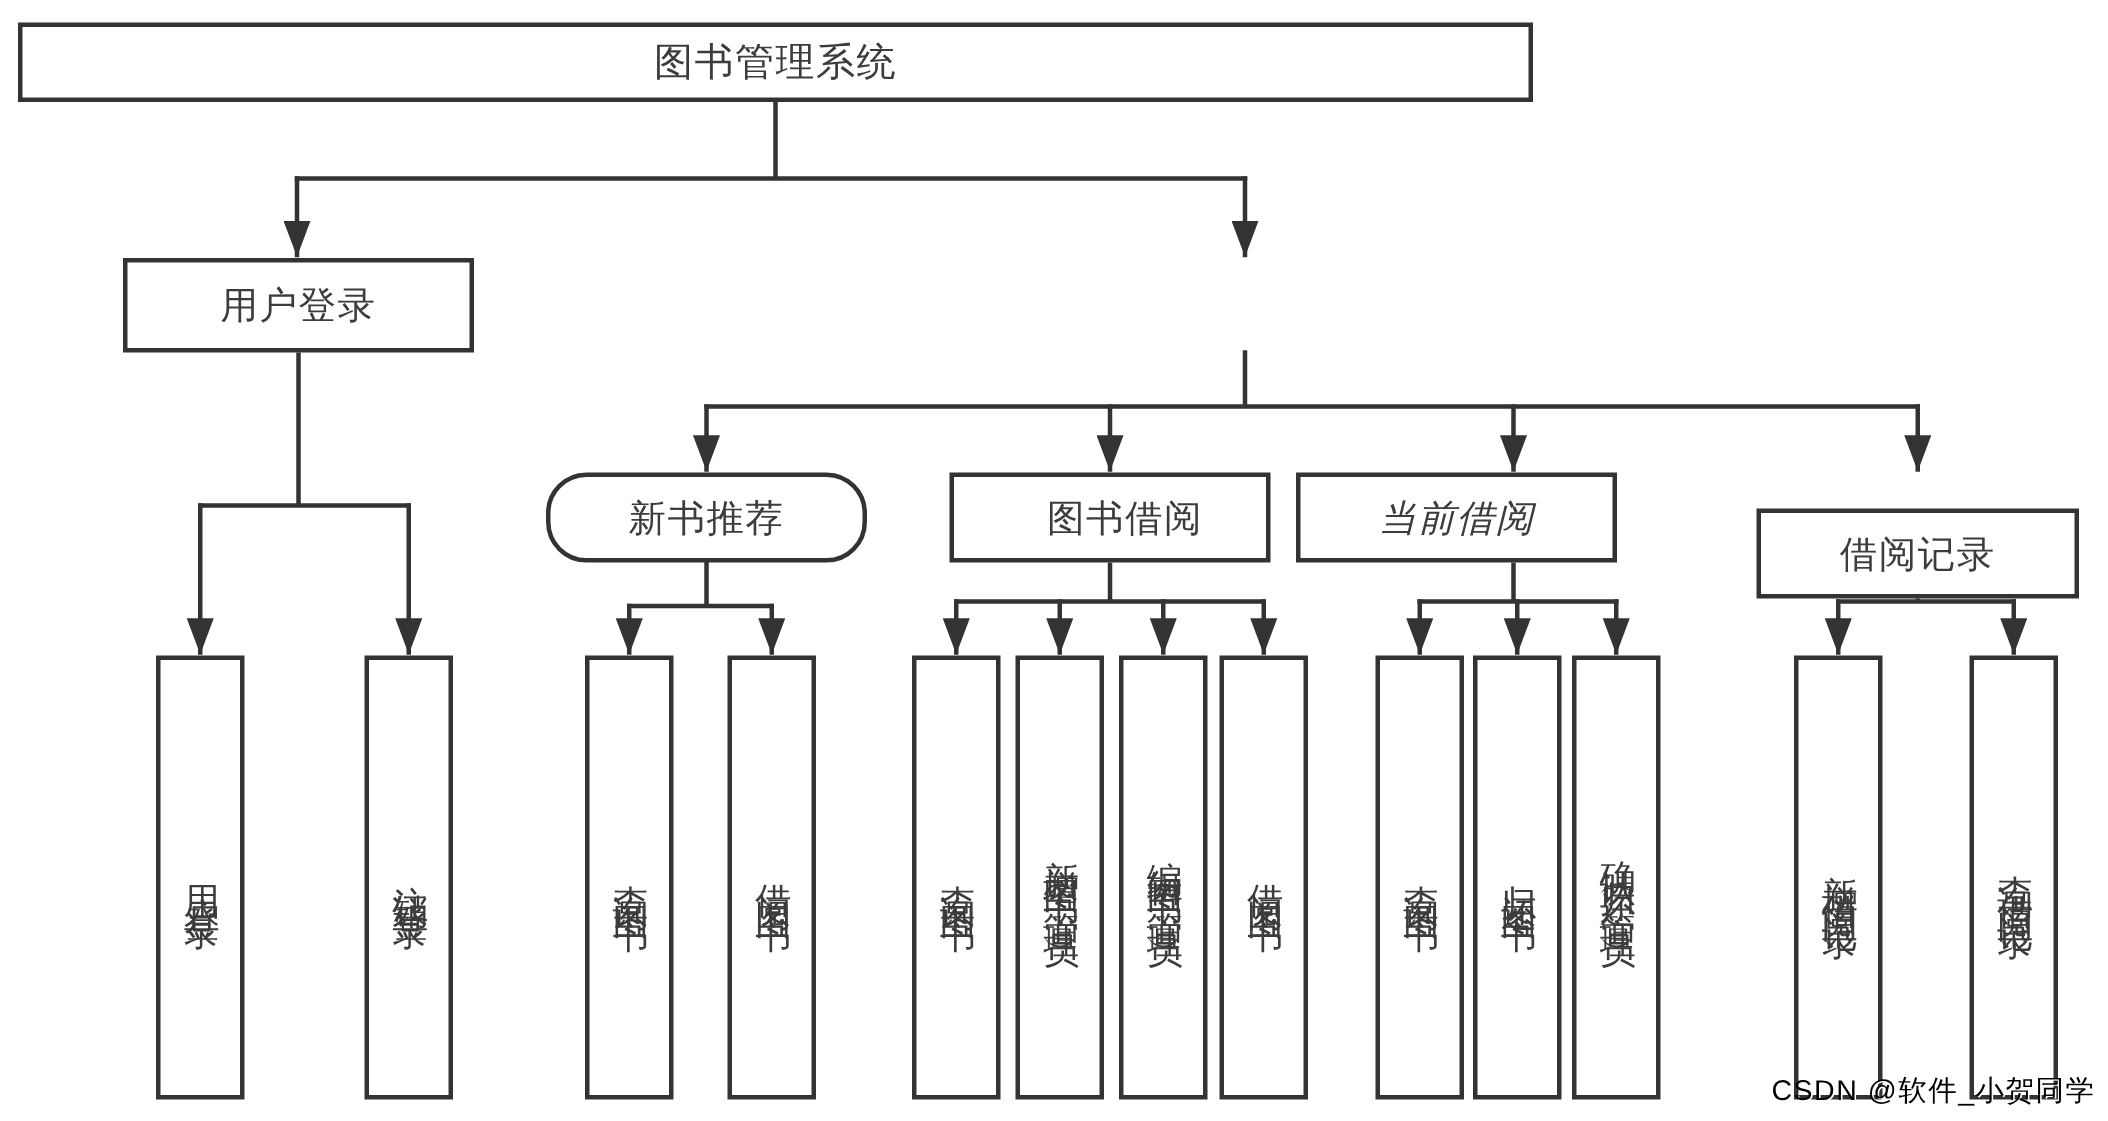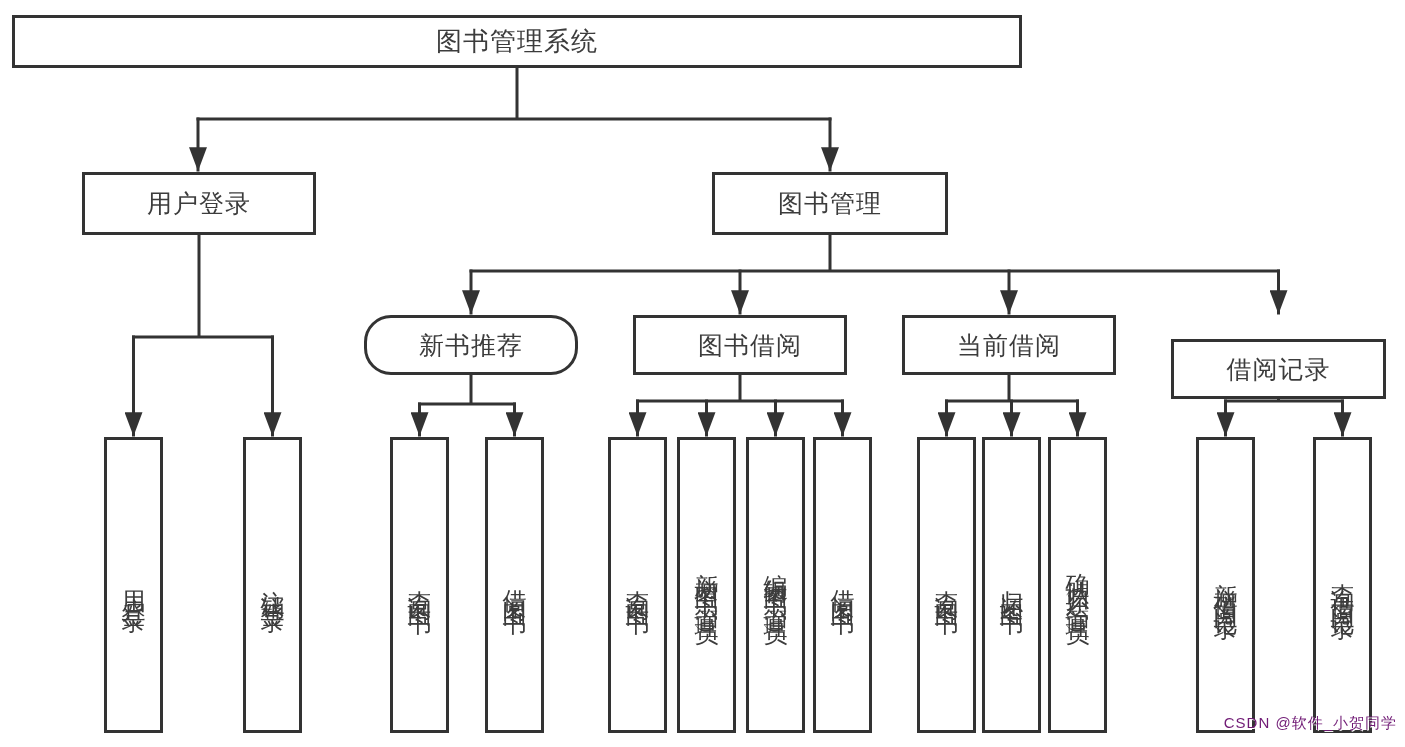--- a/index.html
+++ b/index.html
@@ -30,22 +30,22 @@
     color:#3c3c3c;
     line-height:1;
   }
   #connectors{position:absolute;left:0;top:0;z-index:0;}
   .node{z-index:1;}
   #watermark{
     position:absolute;
     right:8px;
     top:714px;
     z-index:2;
-    font-size:15px;
-    color:#701a75;
+    font-size:19px;
+    color:#000000;
     text-shadow:1px 1px 0 #ffffff;
     letter-spacing:1px;
     white-space:nowrap;
   }
 </style>
 </head>
 <body>
 
 <div id="canvas">
 
@@ -92,31 +92,28 @@
     </g>
   </svg>
 
   <div class="node hnode root" style="left:12px;top:15px;width:1010px;height:53px;">
     <span>图书管理系统</span>
   </div>
 
   <div class="node hnode" style="left:82px;top:172px;width:234px;height:63px;">
     <span>用户登录</span>
   </div>
-  <div class="node hnode" style="left:712px;top:172px;width:236px;height:63px;">
-    <span>图书管理</span>
-  </div>
 
   <div class="node hnode" style="left:364px;top:315px;width:214px;height:60px;border-radius:27px;">
     <span>新书推荐</span>
   </div>
   <div class="node hnode" style="left:633px;top:315px;width:214px;height:60px;padding-left:20px;">
     <span>图书借阅</span>
   </div>
-  <div class="node hnode" style="left:902px;top:315px;width:214px;height:60px;">
+  <div class="node hnode" style="left:864px;top:315px;width:214px;height:60px;font-style:italic;">
     <span>当前借阅</span>
   </div>
   <div class="node hnode" style="left:1171px;top:316px;width:215px;height:60px;margin-top:23px;">
     <span>借阅记录</span>
   </div>
 
   <div class="node leaf" style="left:104px;top:437px;width:59px;height:296px;">
     <span>用户登录</span>
   </div>
   <div class="node leaf" style="left:243px;top:437px;width:59px;height:296px;">

